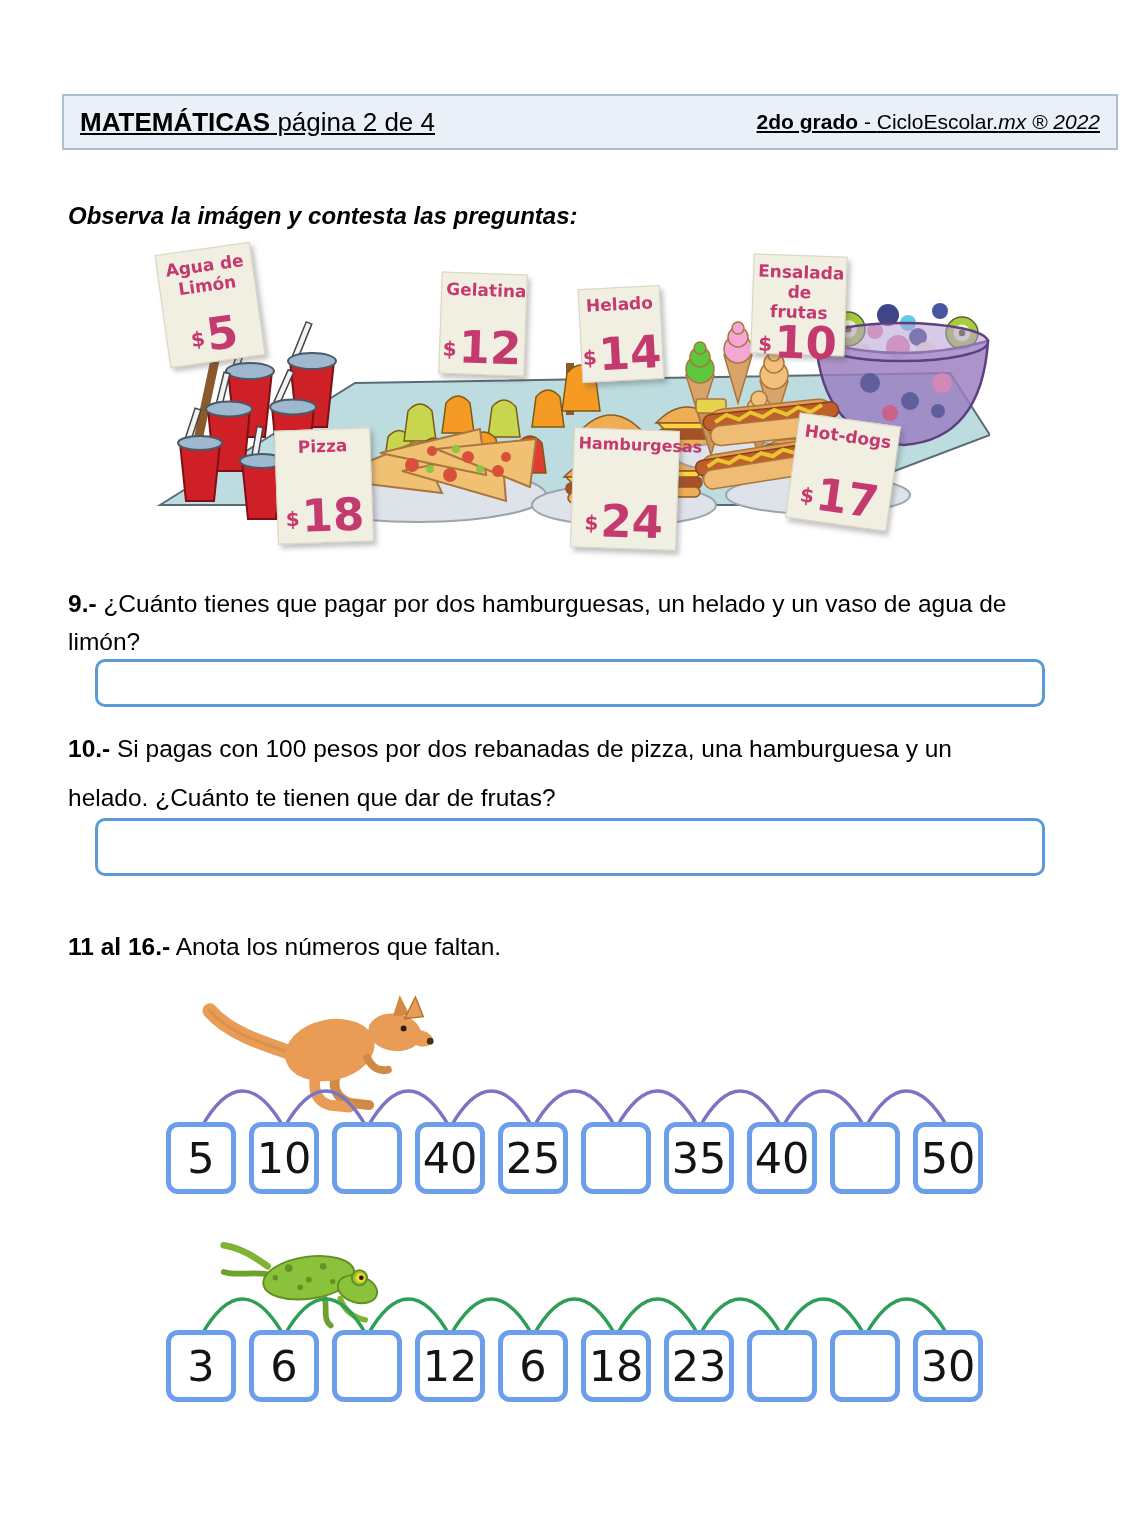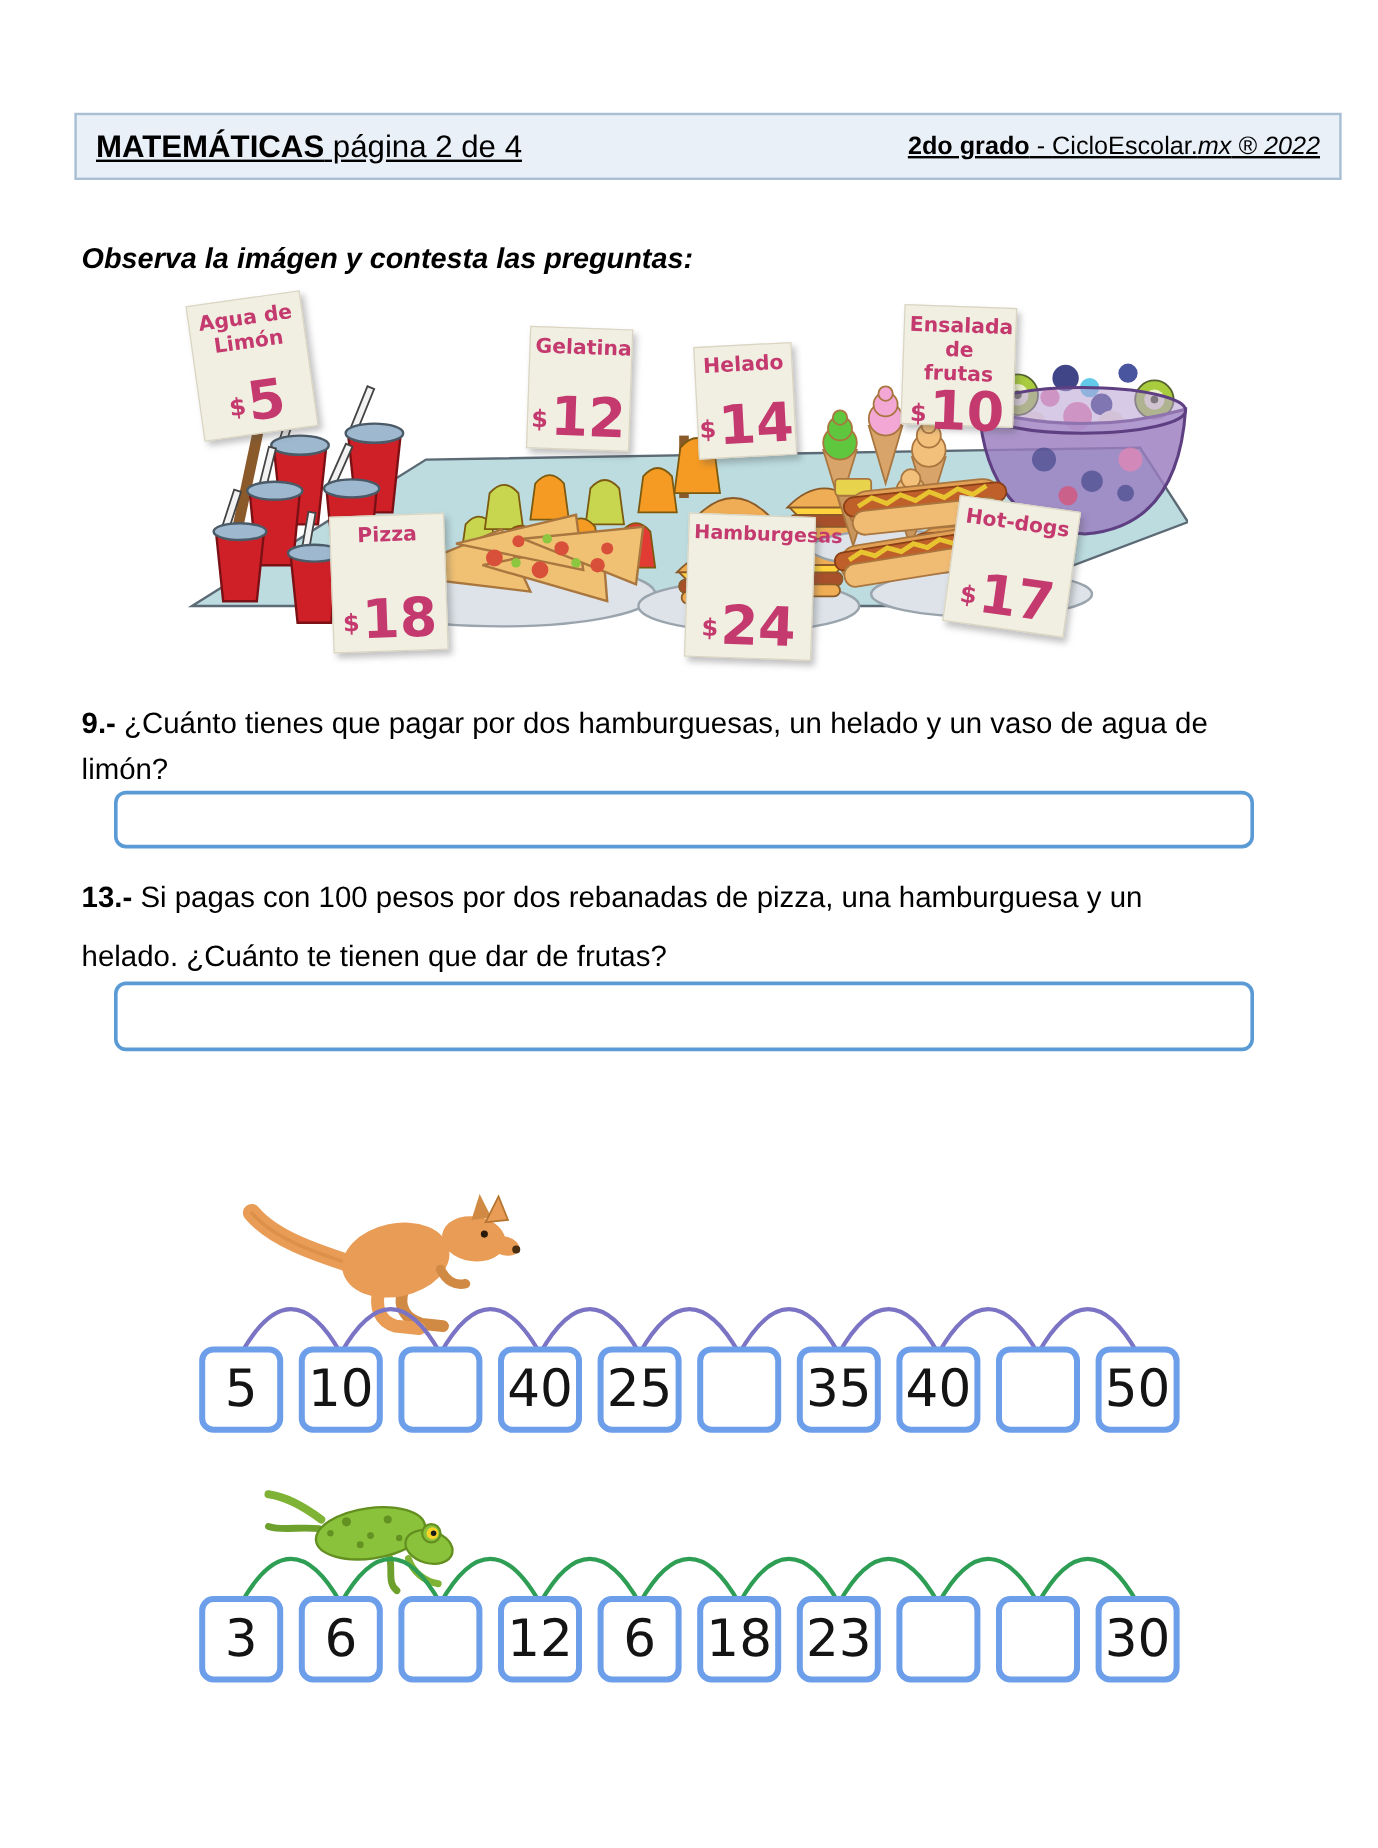--- a/index.html
+++ b/index.html
@@ -325,23 +325,24 @@
         <div class="price">
           <span class="cur">$</span>
           <span class="val">17</span>
         </div>
       </div>
   </div>
 
   <div class="question q9"><b>9.-</b><span> ¿Cuánto tienes que pagar por dos hamburguesas, un helado y un vaso de agua de limón?</span></div>
   <div class="answer-box ab1"><span></span></div>
 
-  <div class="question q10"><b>13.-</b><span> Si pagas con 100 pesos por dos rebanadas de pizza, una hamburguesa y un helado. ¿Cuánto te tienen que dar de frutas?</span></div>
+  <div class="question q10"><b>10.-</b><span> Si pagas con 100 pesos por dos rebanadas de pizza, una hamburguesa y un helado. ¿Cuánto te tienen que dar de frutas?</span></div>
   <div class="answer-box ab2"><span></span></div>
 
+  <div class="sec-title"><b>11 al 16.-</b><span> Anota los números que faltan.</span></div>
 
   <div class="seq-row row1">
     <svg class="animal" width="238" height="122" viewBox="0 0 240 124">
       <path d="M100,64 C70,54 28,42 8,18" stroke="#e89c55" stroke-width="15" fill="none" stroke-linecap="round"></path>
       <path d="M100,64 C70,54 28,42 8,18" stroke="#c77e38" stroke-width="3" fill="none" stroke-linecap="round" opacity="0.35"></path>
       <path d="M136,84 C132,98 138,108 152,112 L170,114" stroke="#d18a44" stroke-width="10" fill="none" stroke-linecap="round"></path>
       <ellipse cx="130" cy="58" rx="46" ry="31" fill="#e89c55" transform="rotate(-12 130 58)"></ellipse>
       <ellipse cx="196" cy="40" rx="27" ry="19" fill="#e89c55" transform="rotate(8 196 40)"></ellipse>
       <path d="M194,24 L201,2 L211,22 Z" fill="#d18a44"></path>
       <path d="M206,26 L217,4 L225,24 Z" fill="#e89c55" stroke="#b5742f" stroke-width="1.5"></path>

